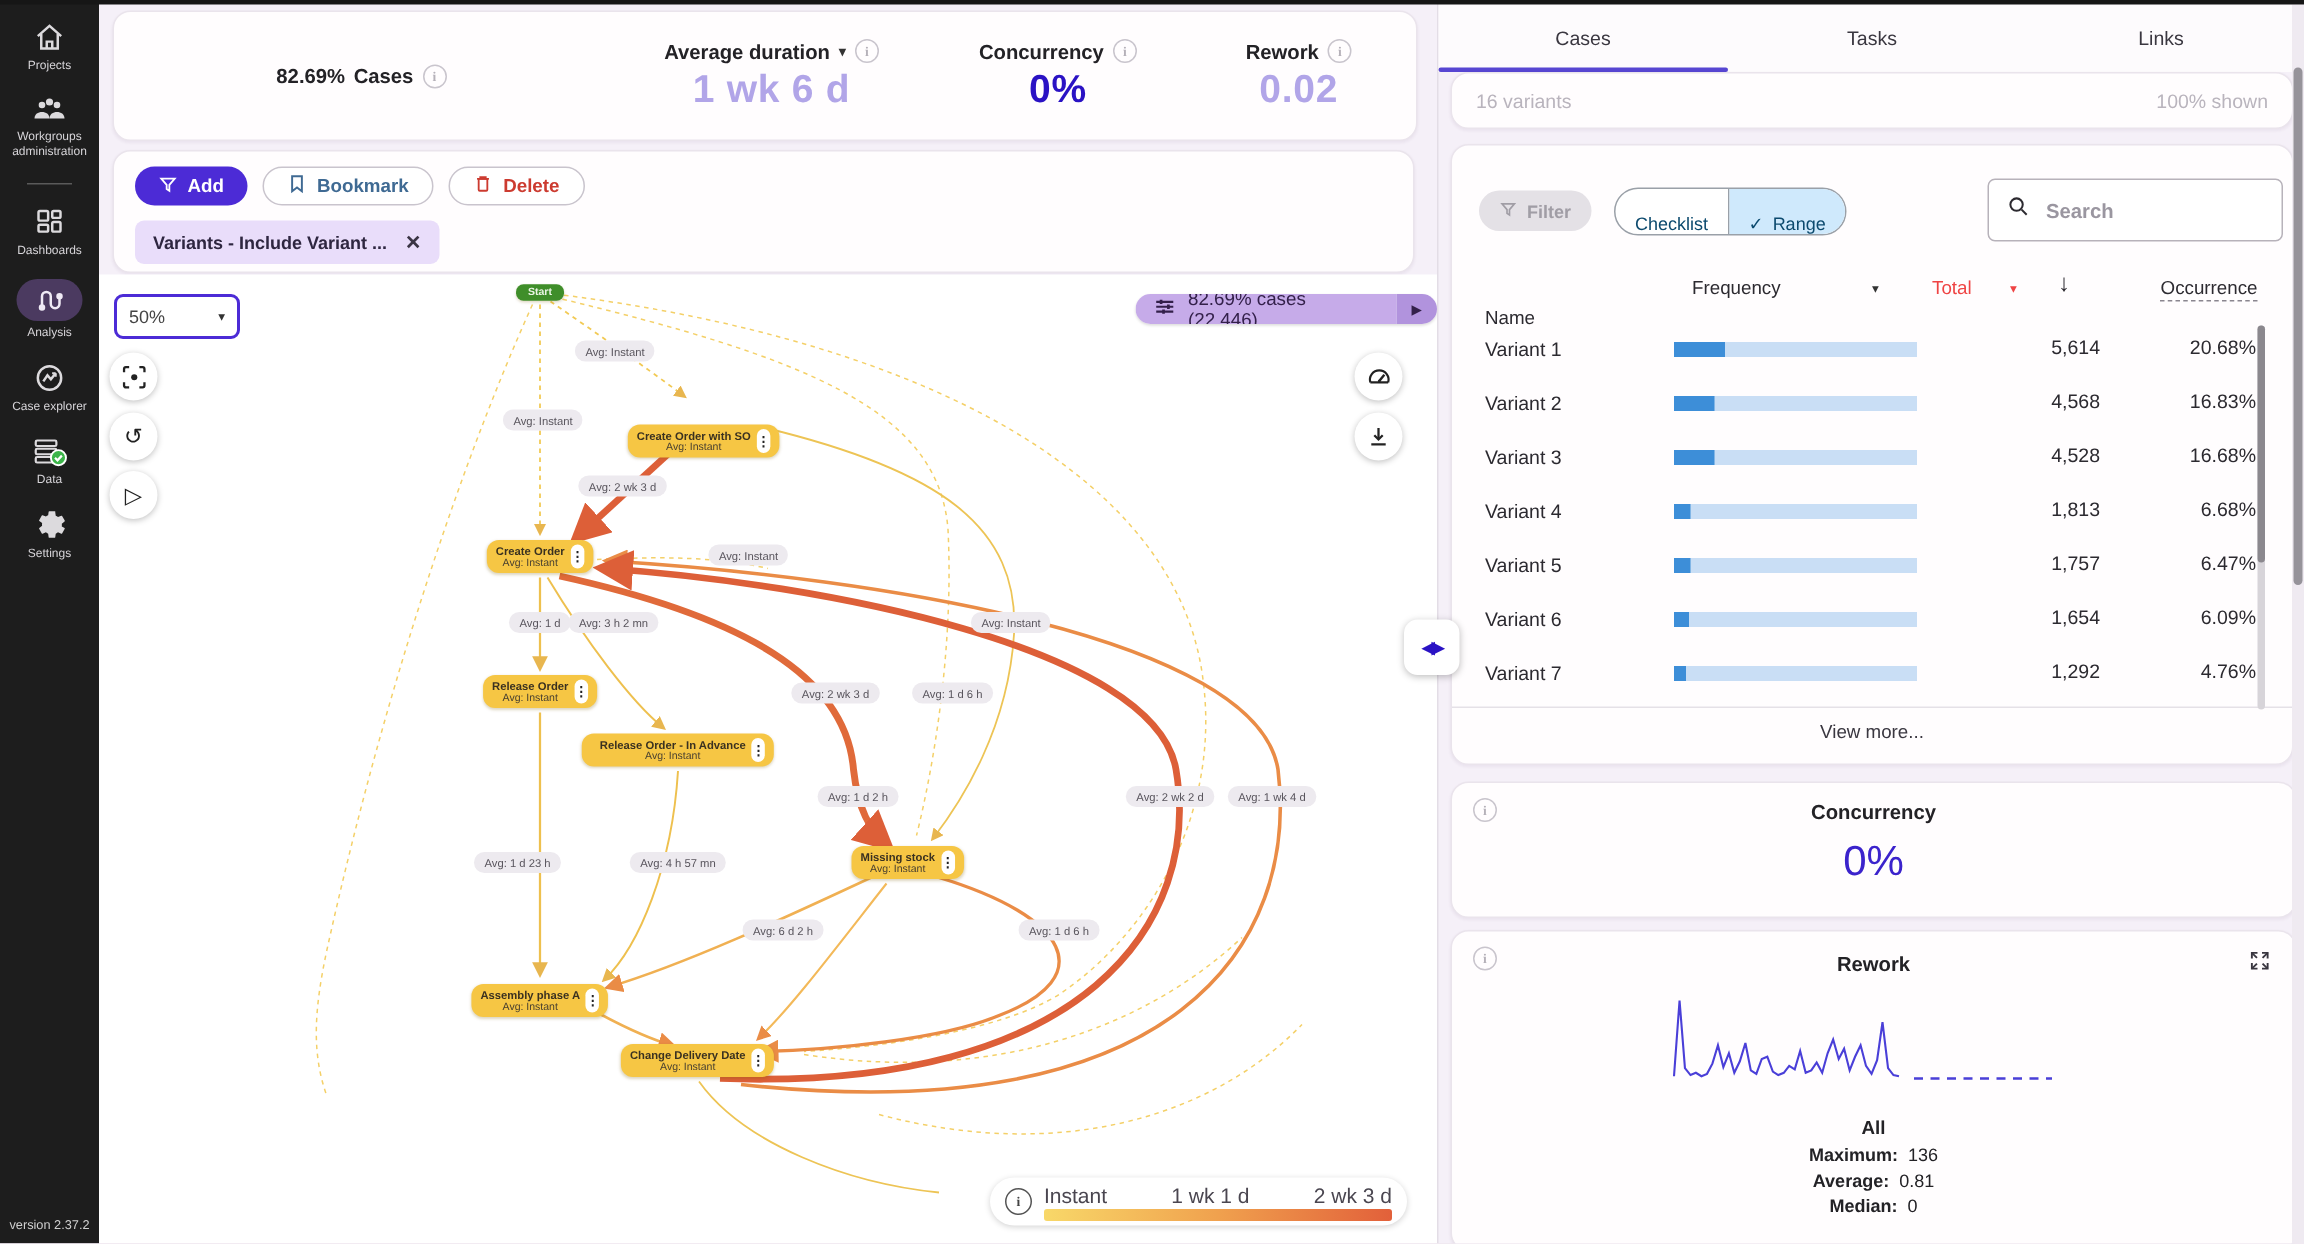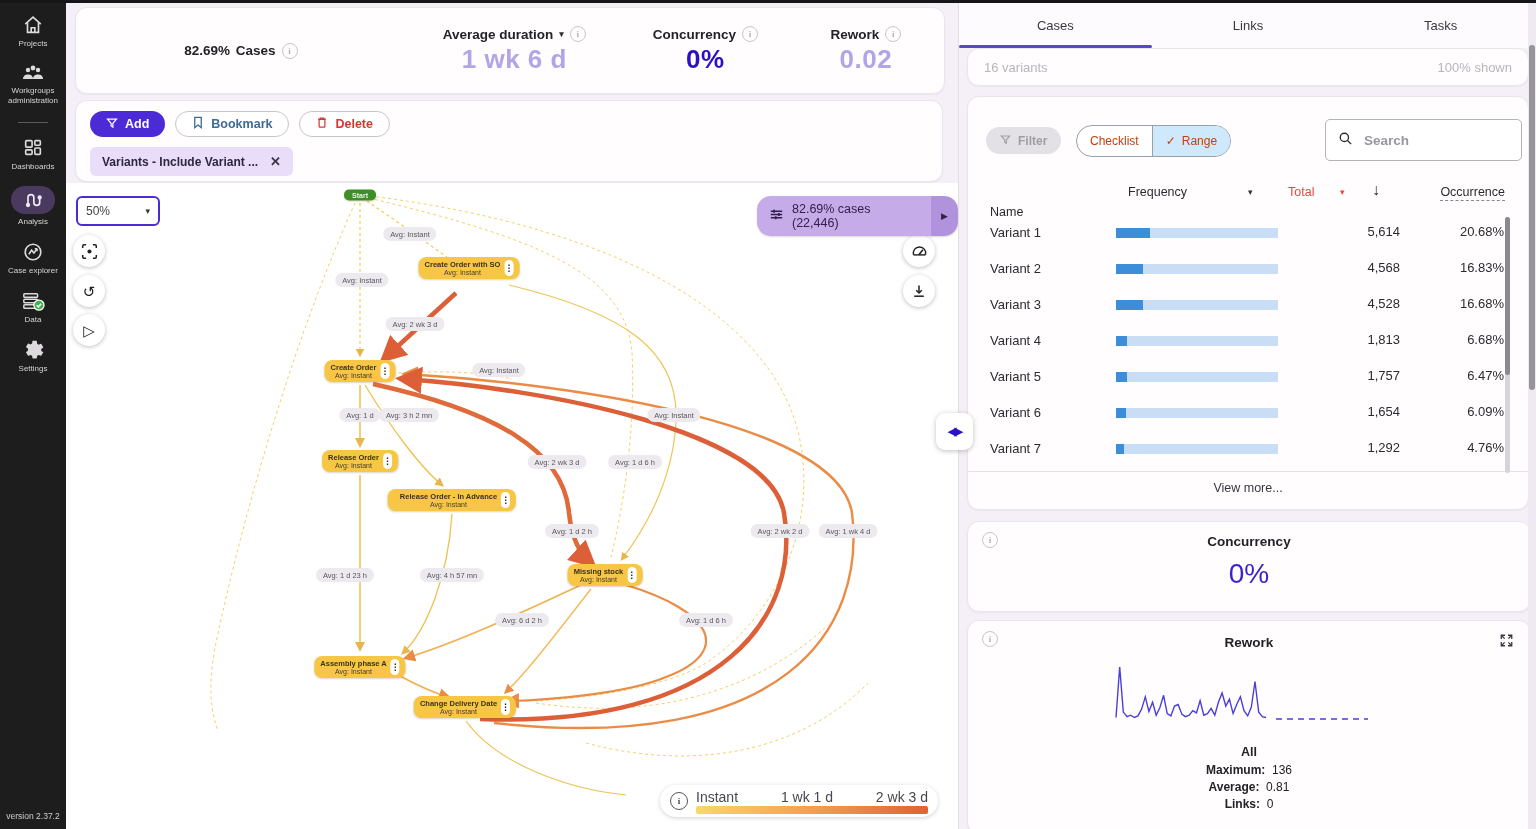--- a/index.html
+++ b/index.html
@@ -62,21 +62,21 @@
               padding:2.5px 7px;font-size:7.5px;color:#59555d;white-space:nowrap;z-index:4;}
 
   .zoom-select{position:absolute;left:10px;top:13px;width:64px;height:26px;border:2px solid #4c2bd6;border-radius:6px;
                background:#fff;display:flex;align-items:center;justify-content:space-between;padding:0 8px;
                font-size:12px;color:#444;cursor:pointer;z-index:8;}
   .round-btn{position:absolute;width:32px;height:32px;border-radius:50%;background:#fff;
              box-shadow:0 1px 4px rgba(0,0,0,.25);display:flex;align-items:center;justify-content:center;
              cursor:pointer;z-index:8;color:#222;}
   .glyph{font-size:15px;line-height:1;color:#222;}
 
-  .flow-badge{position:absolute;left:691px;top:13px;height:40px;border-radius:14px;display:flex;align-items:stretch;
+  .flow-badge{position:absolute;left:691px;top:13px;height:20px;border-radius:14px;display:flex;align-items:stretch;
               overflow:hidden;cursor:pointer;z-index:8;box-shadow:0 1px 2px rgba(0,0,0,.15);}
   .flow-badge-main{background:#c6abe9;display:flex;align-items:center;gap:8px;padding:0 12px;
                    font-size:12.5px;color:#33204a;}
   .flow-badge-arrow{background:#b193dd;display:flex;align-items:center;padding:0 10px;font-size:9px;color:#33204a;}
 
   .legend{position:absolute;left:594px;top:602px;width:278px;height:32px;background:#fff;border-radius:16px;
           box-shadow:0 1px 4px rgba(0,0,0,.18);display:flex;align-items:center;padding:0 10px;box-sizing:border-box;gap:8px;z-index:8;}
   .legend-body{flex:1;display:flex;flex-direction:column;gap:1px;}
   .legend-labels{display:flex;justify-content:space-between;font-size:14px;color:#4a4650;}
   .legend-bar{height:8px;border-radius:2px;background:linear-gradient(90deg,#f8d869,#f0a14e,#e2603a);}
@@ -93,21 +93,21 @@
   .tab.active::after{content:"";position:absolute;left:0;right:0;bottom:0;height:3px;background:#5746d2;border-radius:2px;}
   .meta-card{position:absolute;left:8px;top:48px;width:562px;height:38px;display:flex;align-items:center;
              justify-content:space-between;padding:0 16px;box-sizing:border-box;}
   .meta-txt{font-size:13px;color:#b9b4bd;}
 
   .variants-card{position:absolute;left:8px;top:96px;width:562px;height:414px;box-sizing:border-box;}
   .filter-btn{position:absolute;left:18px;top:30px;height:27px;padding:0 14px;border-radius:14px;background:#e4e1e6;
               color:#a09da5;font-size:12px;font-weight:bold;display:flex;align-items:center;gap:7px;cursor:default;}
   .seg{position:absolute;left:108px;top:28px;height:30px;border:1px solid #9aa0a8;border-radius:16px;display:flex;
        overflow:hidden;background:#fff;}
-  .seg-opt{display:flex;align-items:center;gap:6px;padding:0 13px;font-size:12px;color:#c2410c;cursor:pointer;}
+  .seg-opt{display:flex;align-items:flex-end;gap:6px;padding:0 13px;font-size:12px;color:#0c4a6e;cursor:pointer;}
   .seg-opt.active{background:#cfe9fc;font-weight:normal;}
   .seg-opt:first-child{border-right:1px solid #9aa0a8;}
   .search-box{position:absolute;left:357px;top:22px;width:197px;height:42px;border:1px solid #b7b2ba;border-radius:5px;
               background:#fff;display:flex;align-items:center;gap:9px;padding:0 12px;box-sizing:border-box;}
   .search-box input{border:none;outline:none;font-size:13.5px;color:#333;width:120px;background:transparent;
                     font-family:"Liberation Sans",sans-serif;font-weight:bold;}
   .search-box input::placeholder{color:#9a96a0;}
 
   .thead{position:absolute;left:0;top:88px;width:100%;height:22px;font-size:12.5px;color:#2c2a30;}
   .th{position:absolute;cursor:pointer;}
@@ -336,21 +336,21 @@
 
         <path d="M390,110 L320,174" stroke="#dd5f38" stroke-width="4.5" fill="none" marker-end="url(#aR)"></path>
         <path d="M307,201 C430,228 498,268 503,330 C506,357 514,370 524,379" stroke="#e06a3a" stroke-width="4.6" fill="none" marker-end="url(#aR)"></path>
         <path d="M414,536 C660,545 735,430 718,330 C704,248 480,206 338,196" stroke="#dd5f38" stroke-width="4.5" fill="none" marker-end="url(#aR)"></path>
       </svg>
 
       <div id="flow-nodes">
           <div class="node node-start" style="left: 294px; top: 12px;">
             <span class="start-txt">Start</span>
           </div>
-          <div class="node" style="left: 403px; top: 85px; justify-content: space-between;">
+          <div class="node" style="left: 403px; top: 111px; justify-content: space-between;">
             <span class="node-lines">
               <span class="node-label">Create Order with SO</span>
               <span class="node-sub">Avg: Instant</span>
             </span>
             <span class="node-badge">⋮</span>
           </div>
           <div class="node" style="left: 294px; top: 188px;">
             <span class="node-lines">
               <span class="node-label">Create Order</span>
               <span class="node-sub">Avg: Instant</span>
@@ -478,24 +478,24 @@
   <div class="collapse-handle">
     <span>◀▶</span>
   </div>
 
   <aside class="panel">
     <div class="tabs">
       <div class="tab active">
           <span>Cases</span>
         </div>
       <div class="tab">
-          <span>Links</span>
+          <span>Tasks</span>
         </div>
       <div class="tab">
-          <span>Tasks</span>
+          <span>Links</span>
         </div>
     </div>
 
     <div class="card meta-card">
       <span class="meta-txt">16 variants</span>
       <span class="meta-txt">100% shown</span>
     </div>
 
     <div class="card variants-card">
       <span class="filter-btn">
@@ -623,20 +623,20 @@
           </svg>
       </span>
       <svg class="rw-spark" width="270" height="66" viewBox="0 0 270 66">
         <path id="spark-path" d="M8.0,56.5 L11.7,6.0 L15.3,51.1 L19.0,55.7 L22.6,54.2 L26.3,56.5 L30.0,54.9 L33.6,48.1 L37.3,35.8 L40.9,50.4 L44.6,41.2 L48.2,54.2 L51.9,46.5 L55.6,34.3 L59.2,52.6 L62.9,54.9 L66.5,45.0 L70.2,43.5 L73.9,53.4 L77.5,55.7 L81.2,54.2 L84.8,49.6 L88.5,51.9 L92.1,39.6 L95.8,54.2 L99.5,52.6 L103.1,47.3 L106.8,54.2 L110.4,41.2 L114.1,32.0 L117.8,45.0 L121.4,38.1 L125.1,52.6 L128.7,43.5 L132.4,35.8 L136.0,49.6 L139.7,54.9 L143.4,45.8 L147.0,20.5 L150.7,51.1 L154.3,55.7 L158.0,56.5" fill="none" stroke="#4a3fd8" stroke-width="1.4"></path>
         <line x1="168" y1="58" x2="260" y2="58" stroke="#4a3fd8" stroke-width="1.6" stroke-dasharray="6 5"></line>
       </svg>
       <div class="rw-stats">
         <div class="grp">All</div>
         <div class="rw-line"><b>Maximum:</b>&nbsp;&nbsp;<span>136</span></div>
         <div class="rw-line"><b>Average:</b>&nbsp;&nbsp;<span>0.81</span></div>
-        <div class="rw-line"><b>Links:</b>&nbsp;&nbsp;<span>0</span></div>
+        <div class="rw-line"><b>Median:</b>&nbsp;&nbsp;<span>0</span></div>
       </div>
     </div>
   </aside>
 
   <div class="outer-scroll-track"></div>
   <div class="outer-scroll-thumb"></div>
 </div>
 
 </body></html>

